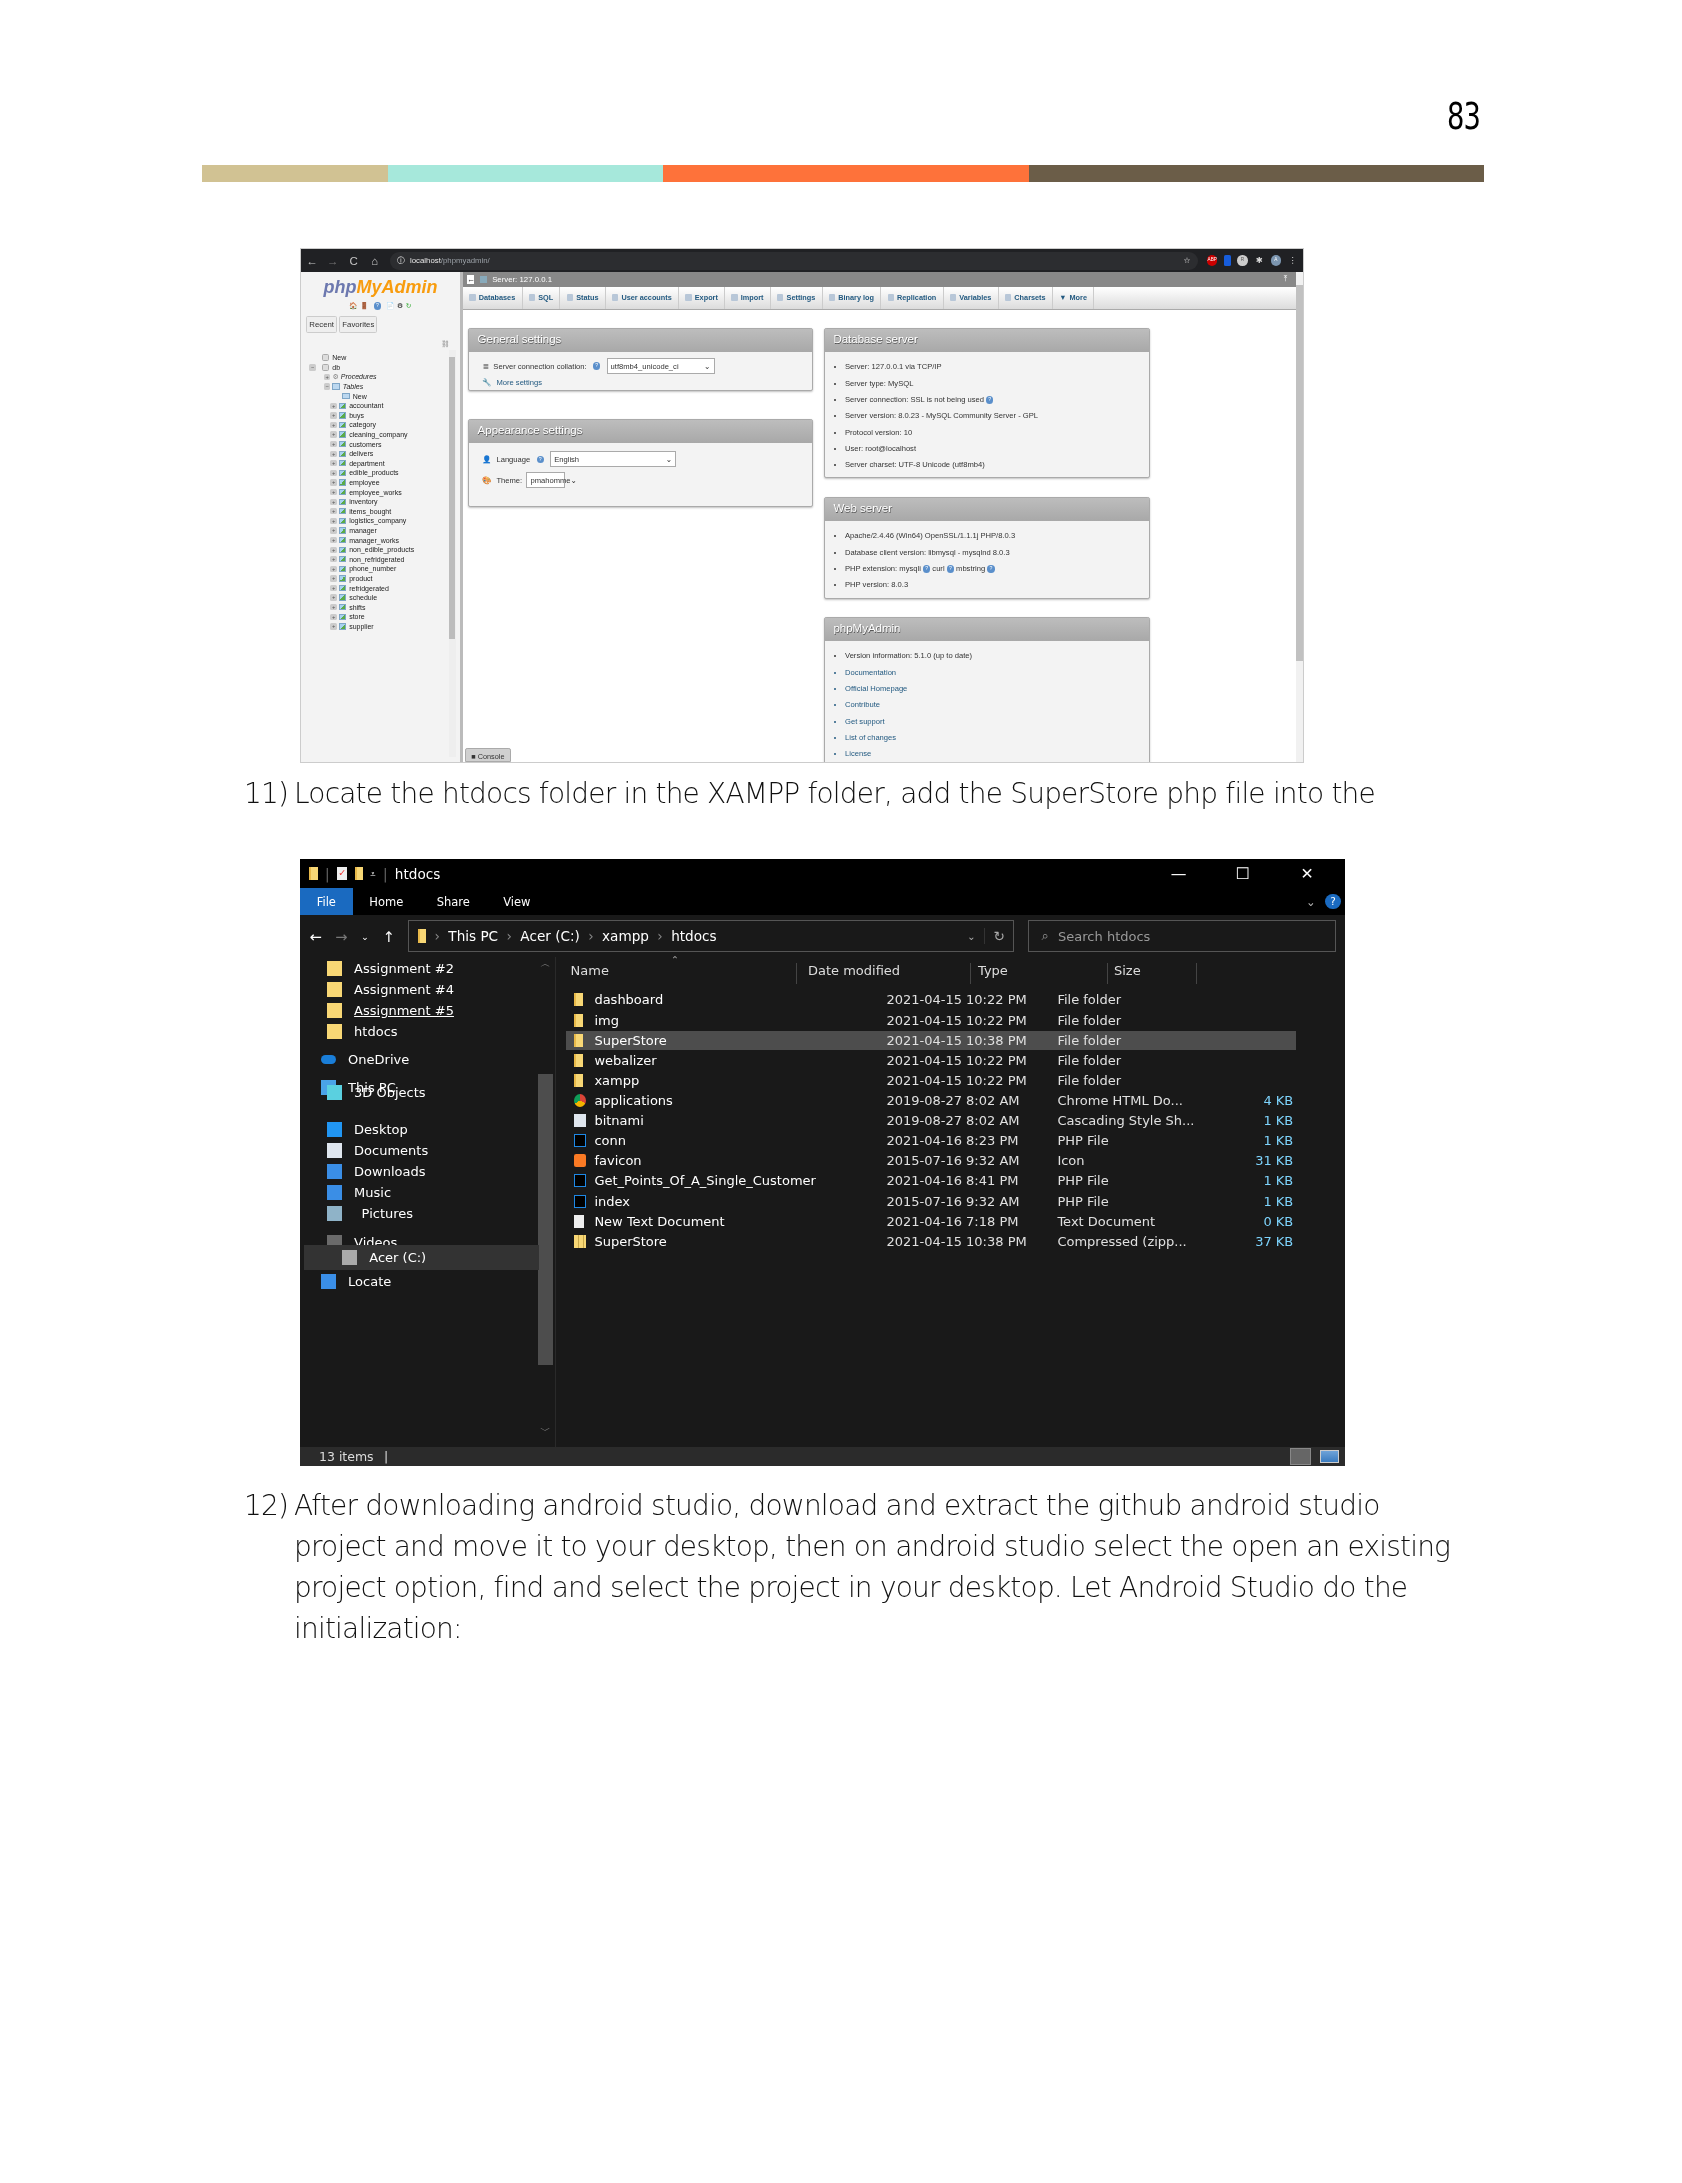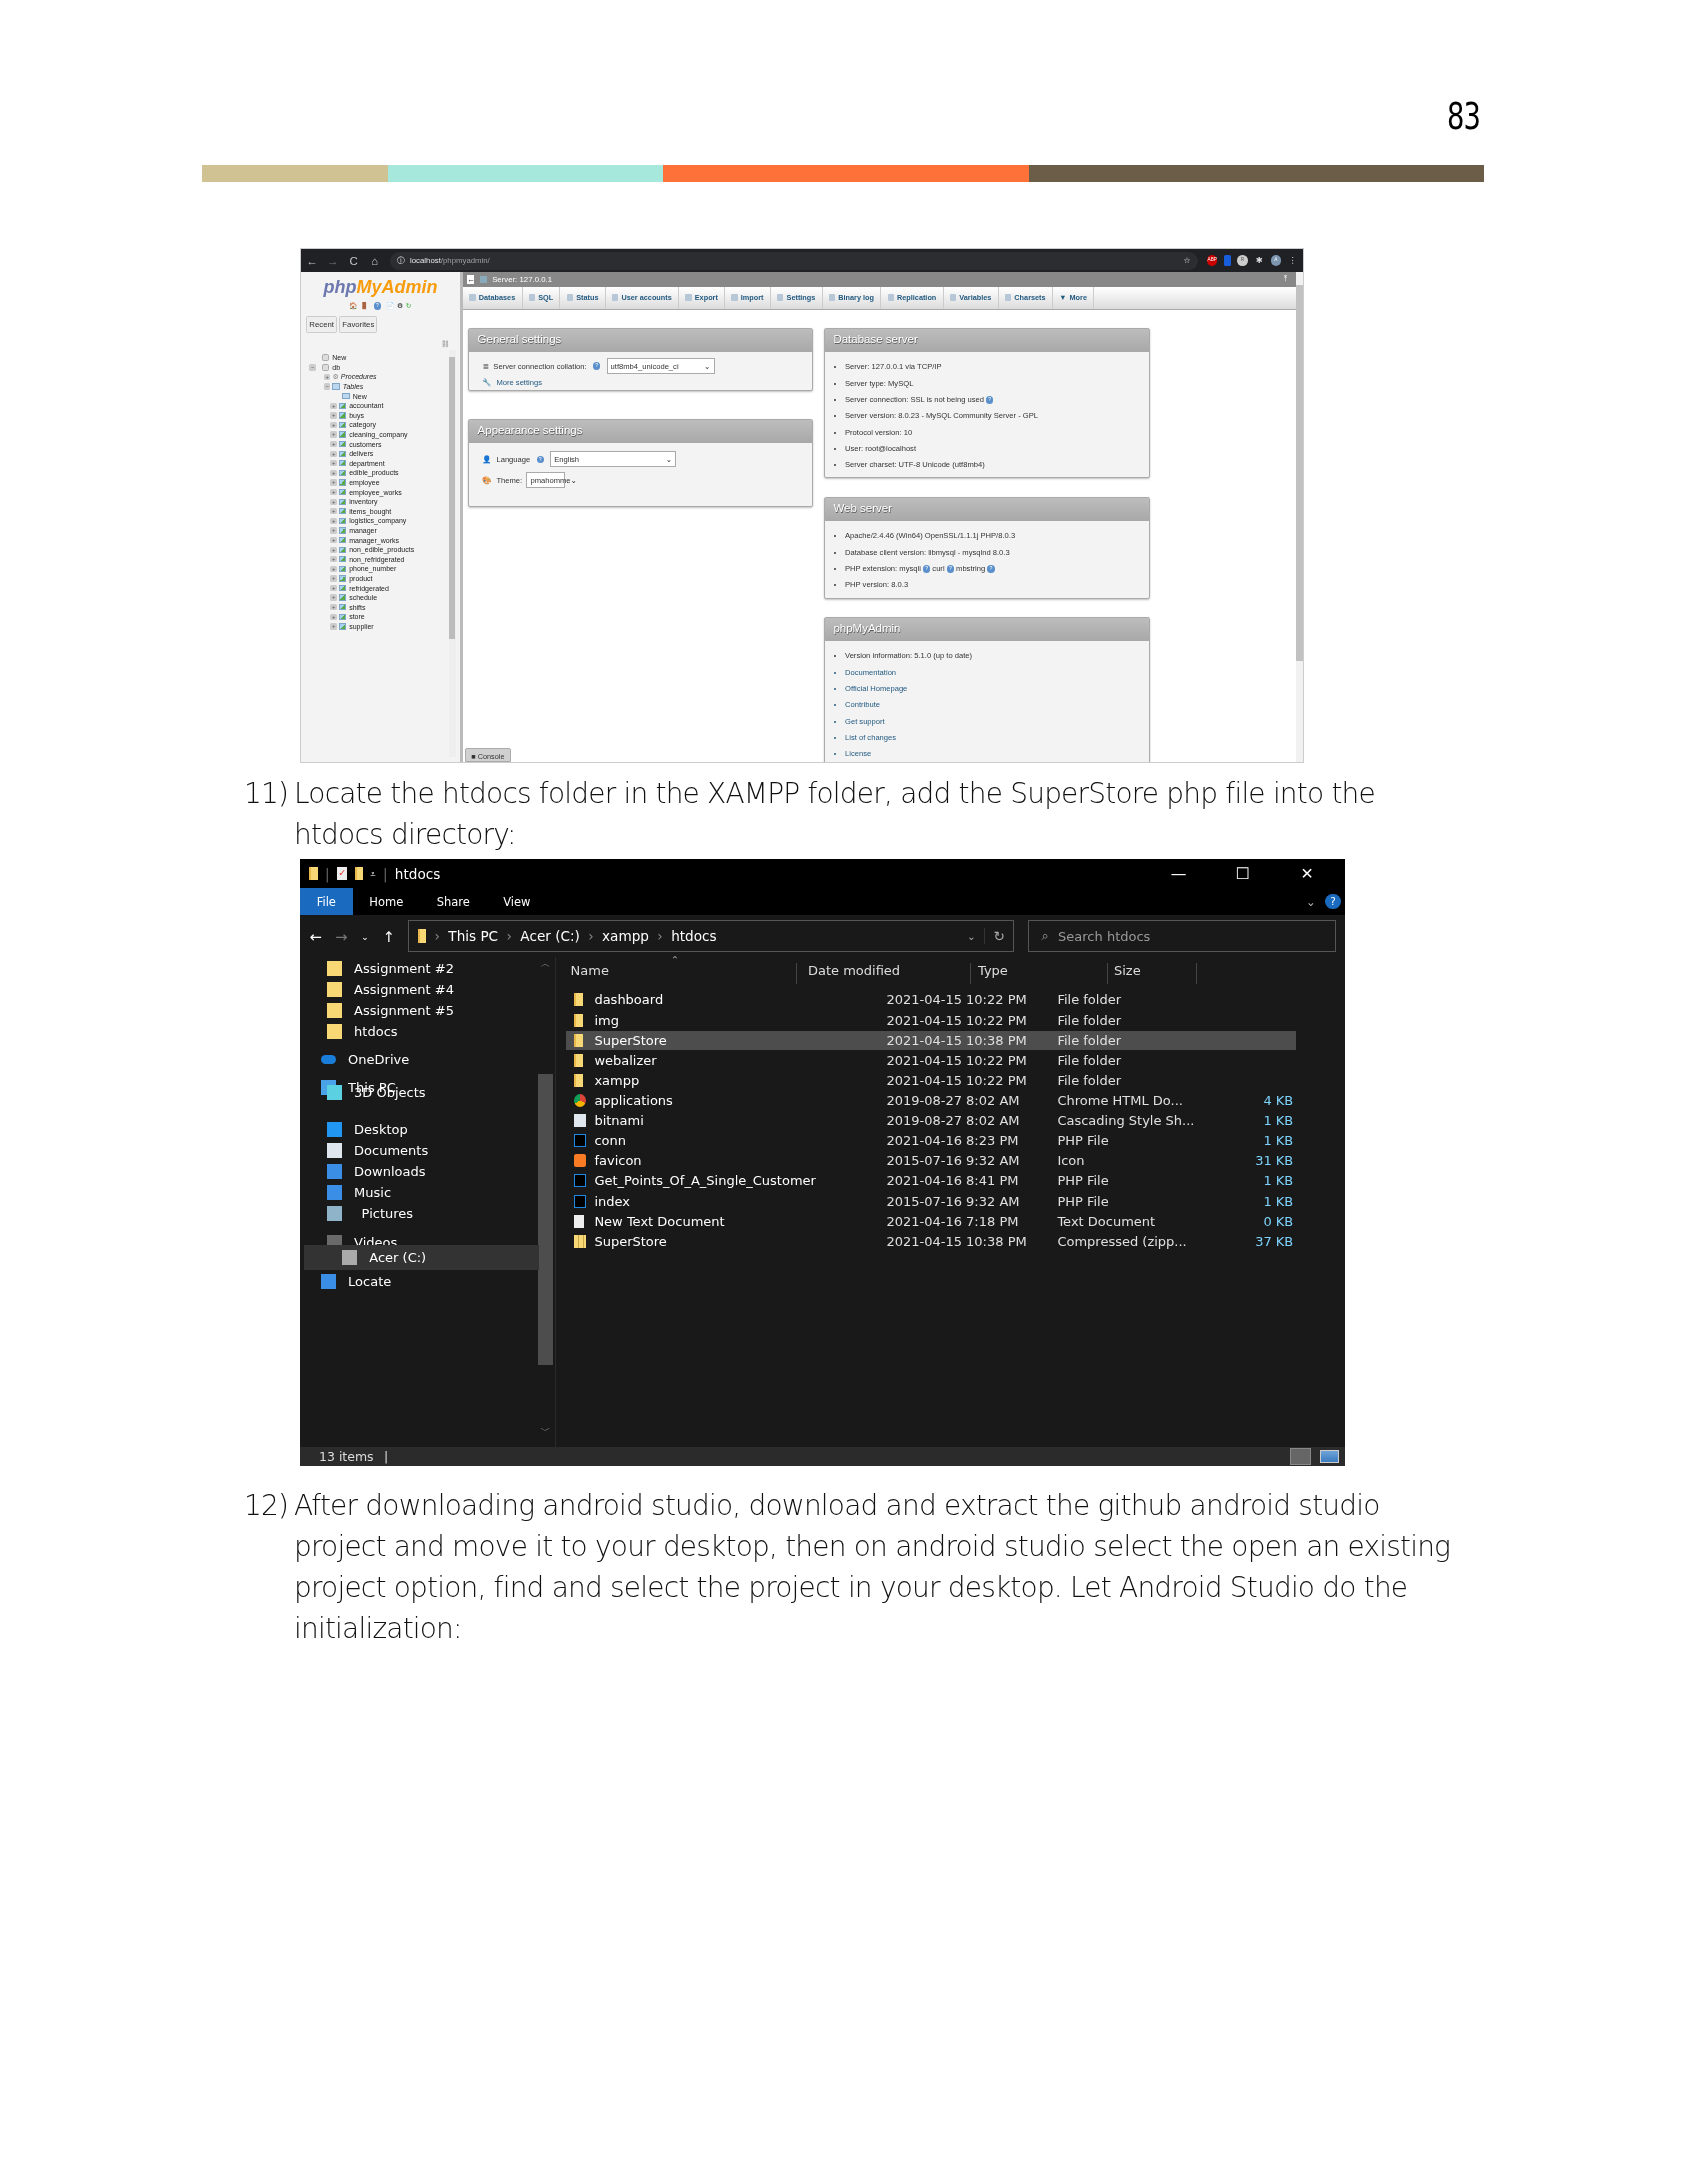--- a/index.html
+++ b/index.html
@@ -432,21 +432,20 @@
       <div class="console"><span>■</span> <span>Console</span></div>
       <div class="main-scroll">
           <div></div>
         </div>
     </div>
   </div>
 </div>
 
 <div class="para" style="left:244px;top:773px;">
   <div><span class="num">11)</span><span>Locate the htdocs folder in the XAMPP folder, add the SuperStore php file into the</span></div>
-  <div class="cont">htdocs directory:</div>
 </div>
 
 <div class="explorer">
   <div class="ex-title">
     <span class="fold"></span>
     <span style="color:#666">|</span>
     <span style="display:inline-block;width:10.4px;height:13.6px;background:#eee;color:#e33;font-size:9.4px;text-align:center;">✓</span>
     <span class="fold"></span>
     <span style="font-size:9.4px">⩡</span>
     <span style="color:#666">|</span>
@@ -500,21 +499,21 @@
         <span style="position:absolute;bottom:9.4px;left:4.2px;color:#777;font-size:10.4px">﹀</span>
       </div>
     <div class="side-item" style="top: 4.2px; left: 27px;">
           <span class="side-ico" style="background:#f8d775;"></span>
           <span>Assignment #2</span>
         </div>
         <div class="side-item" style="top: 25px; left: 27px;">
           <span class="side-ico" style="background:#f8d775;"></span>
           <span>Assignment #4</span>
         </div>
-        <div class="side-item" style="top: 46px; left: 27px;">
+        <div class="side-item" style="top: 46px; left: 27px; text-decoration: underline;">
           <span class="side-ico" style="background:#f8d775;"></span>
           <span>Assignment #5</span>
         </div>
         <div class="side-item" style="top: 67px; left: 27px;">
           <span class="side-ico" style="background:#f8d775;"></span>
           <span>htdocs</span>
         </div>
         <div class="side-item" style="top: 95px; left: 21px;">
           <span class="side-ico" style="background:#1a7ed8;border-radius:7.3px;height:8.4px;"></span>
           <span>OneDrive</span>

